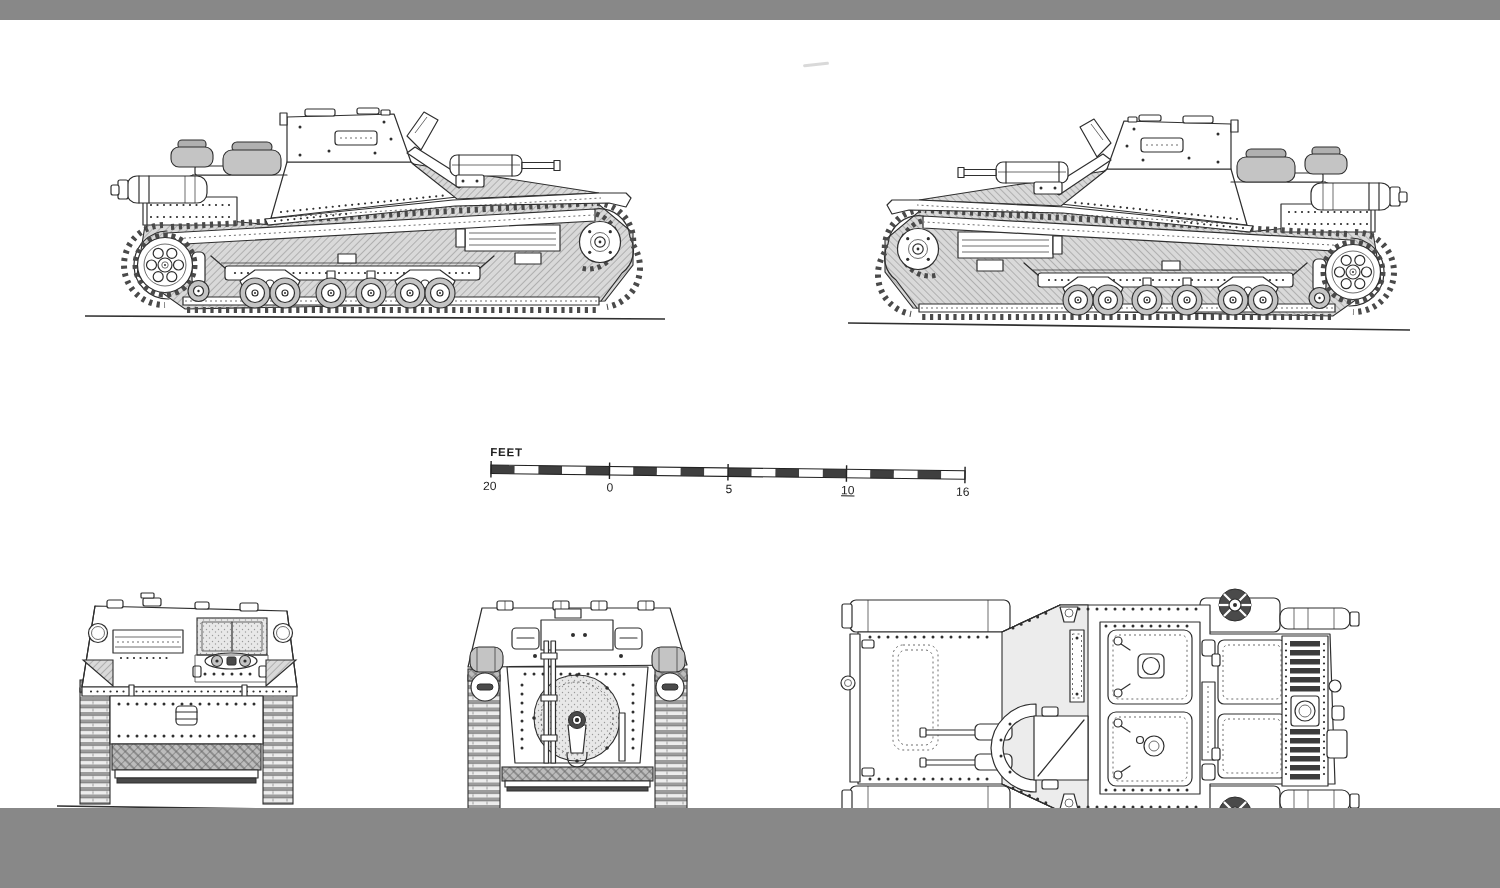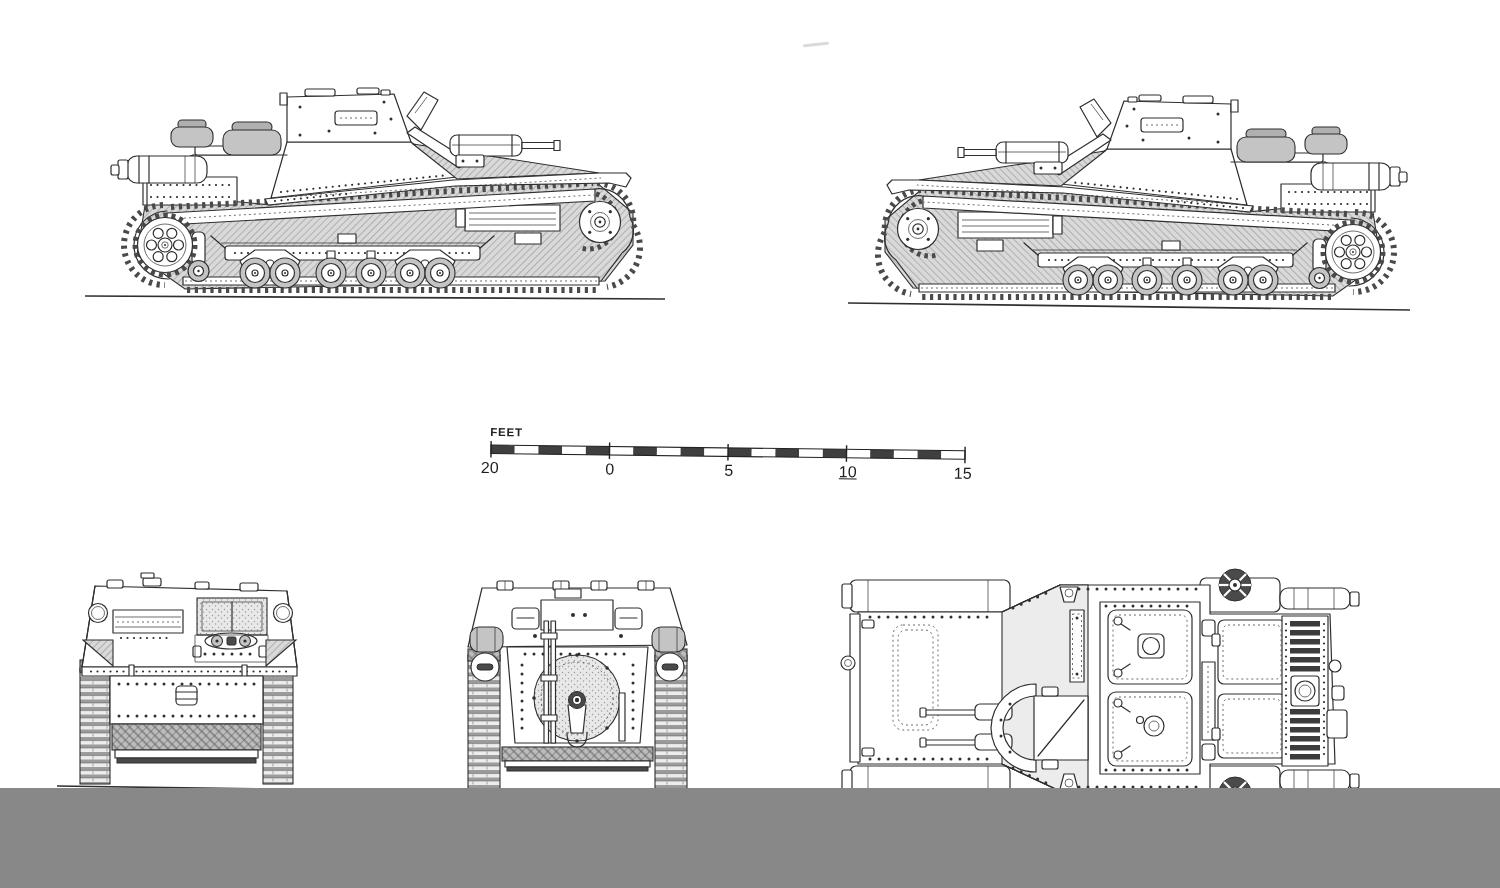--- a/index.html
+++ b/index.html
@@ -1,20 +1,20 @@
 <!DOCTYPE html>
 <html style="--ink: #2f2f2f; --paper: #ffffff; --hatch_bg: #d9d9d9; --hatch_line: #858585; --crosshatch_bg: #bcbcbc; --crosshatch_line: #5e5e5e; --tread_bg: #ededed; --tread_slat: #9c9c9c; --metal_gray: #c4c4c4; --louver_slat: #3c3c3c;"><head>
 <meta charset="utf-8">
 <style>
   :root{
     --ink:#2f2f2f; --paper:#ffffff;
   }
   html,body{margin:0;padding:0;background:#888;}
   .page{position:relative;width:1500px;height:788px;background:var(--paper);overflow:hidden;
-        font-family:"Liberation Sans", sans-serif;}
+        font-family:"Liberation Sans", sans-serif;margin-top:20px;}
   svg{position:absolute;overflow:visible;}
   
   .s  {stroke:var(--ink);fill:none;stroke-width:1.2;stroke-linejoin:round;stroke-linecap:round;}
   .sf {stroke:var(--ink);fill:#ffffff;stroke-width:1.2;stroke-linejoin:round;stroke-linecap:round;}
   .thin{stroke:var(--ink);fill:none;stroke-width:.7;stroke-linejoin:round;}
   .gray{stroke:var(--ink);fill:#c4c4c4;stroke-width:1.1;}
   .gray2{stroke:var(--ink);fill:#b0b0b0;stroke-width:1.1;}
   .shade{stroke:var(--ink);fill:#ececec;stroke-width:1.1;}
   .hatchf{stroke:var(--ink);fill:url(#hatch);stroke-width:1.1;}
   .xhatchf{stroke:var(--ink);fill:url(#xhatch);stroke-width:1.1;}
@@ -26,21 +26,21 @@
   .dash{stroke:var(--ink);stroke-width:.7;stroke-dasharray:2 3;fill:none;}
   .slat{fill:#3c3c3c;stroke:none;}
   .dark{fill:#4a4a4a;stroke:var(--ink);stroke-width:1;}
   .ground{stroke:var(--ink);stroke-width:1.7;fill:none;}
   .dotc{fill:var(--ink);stroke:none;}
 
   
   .scalebar{position:absolute;left:490px;top:426px;width:476px;height:52px;transform:rotate(.7deg);transform-origin:0 50%;}
   .scalebar .feet-label{position:absolute;left:0;top:0;font-size:11.5px;font-weight:bold;letter-spacing:.8px;color:#222;}
   .scalebar svg{left:0;top:15px;}
-  .scalebar .tick-label{position:absolute;top:33px;transform:translateX(-50%);font-size:16px;color:#1d1d1d;}
+  .scalebar .tick-label{position:absolute;top:33px;transform:translateX(-50%);font-size:12px;color:#1d1d1d;}
   .scalebar .tick-label:nth-of-type(1){left:2px;}
   .scalebar .tick-label:nth-of-type(2){left:120px;}
   .scalebar .tick-label:nth-of-type(3){left:239px;}
   .scalebar .tick-label:nth-of-type(4){left:358px;text-decoration:underline;}
   .scalebar .tick-label:nth-of-type(5){left:473px;}
 
   .smudge{position:absolute;left:803px;top:43px;width:26px;height:3px;background:#c9c9c9;border-radius:2px;transform:rotate(-6deg);opacity:.7;}
 </style>
 </head>
 <body>
@@ -310,21 +310,21 @@
           <line x1="1" x2="1" y1="0" y2="16.5" stroke="#222" stroke-width="1.4"></line>
           <line x1="119.5" x2="119.5" y1="0" y2="16.5" stroke="#222" stroke-width="1.4"></line>
           <line x1="238" x2="238" y1="0" y2="16.5" stroke="#222" stroke-width="1.4"></line>
           <line x1="356.5" x2="356.5" y1="0" y2="16.5" stroke="#222" stroke-width="1.4"></line>
           <line x1="475" x2="475" y1="0" y2="16.5" stroke="#222" stroke-width="1.4"></line>
         </g>
     </svg>
     <span class="tick-label">0</span>
     <span class="tick-label">5</span>
     <span class="tick-label">10</span>
-    <span class="tick-label">15</span>
+    <span class="tick-label">16</span>
     <span class="tick-label">20</span>
   </div>
 
   <svg style="left:55px;top:572px" width="295" height="228" viewBox="0 0 295 228">
 
     <g>
       <rect class="treadf" x="25" y="96" width="30" height="116"></rect>
       <rect class="treadf" x="208" y="96" width="30" height="116"></rect>
       <rect class="xhatchf" x="25" y="88" width="30" height="12"></rect>
       <rect class="xhatchf" x="208" y="88" width="30" height="12"></rect>

